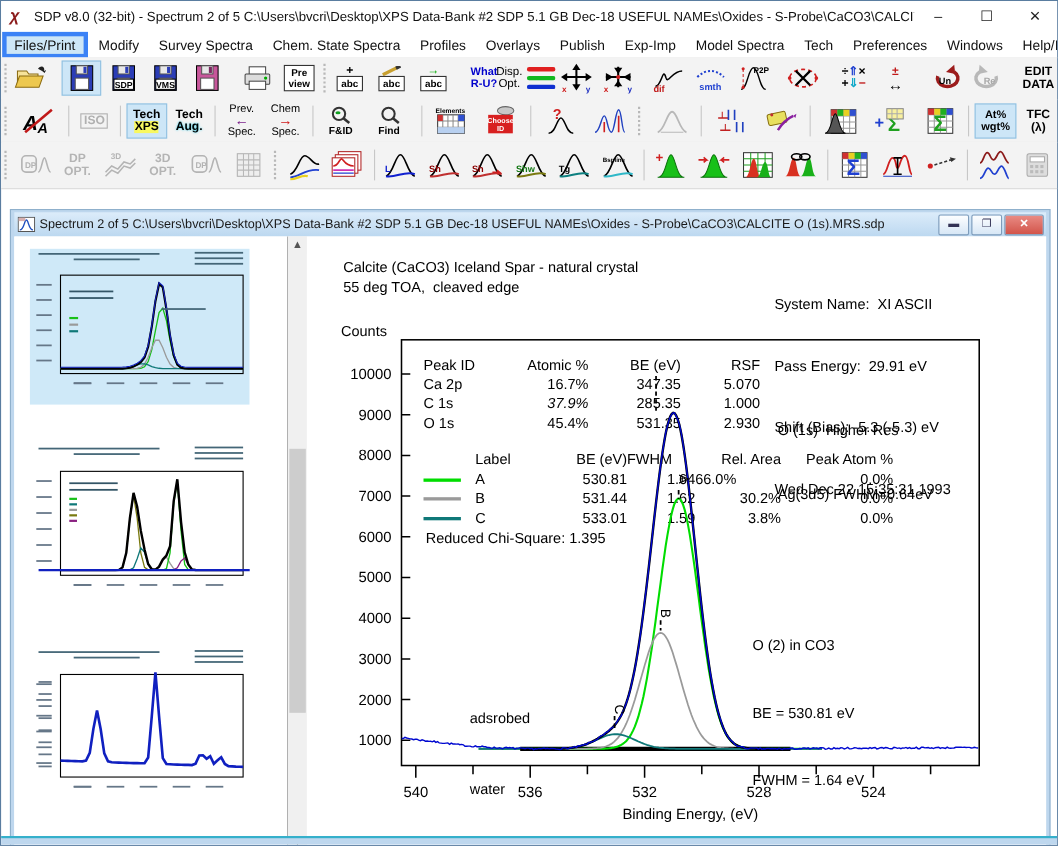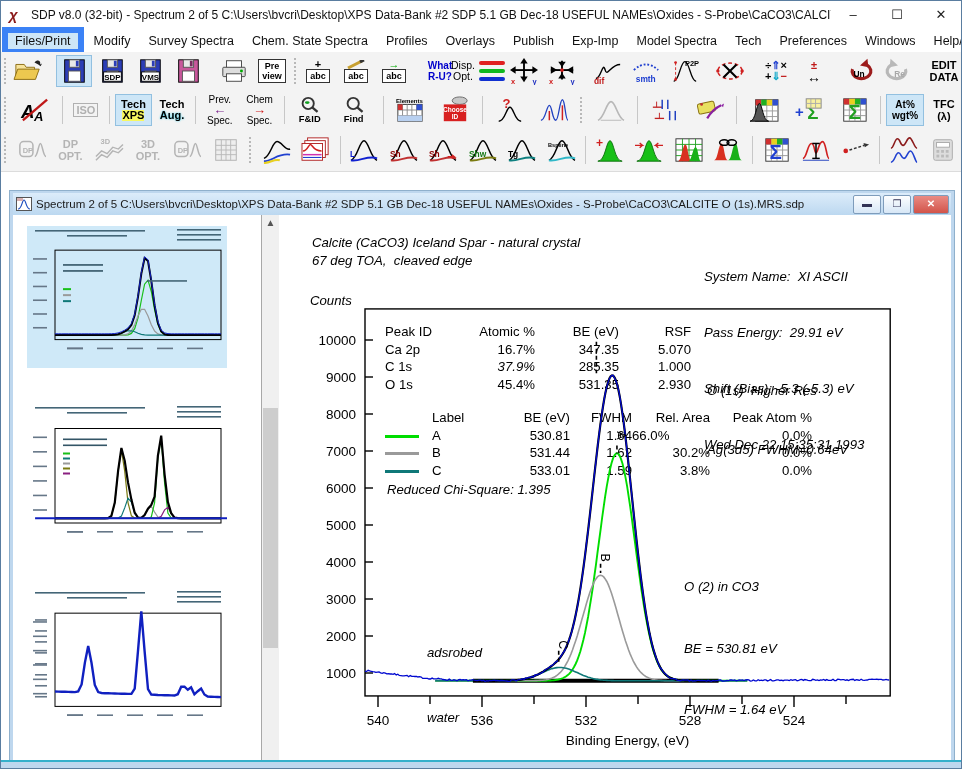--- a/index.html
+++ b/index.html
@@ -6,21 +6,21 @@
   #app{position:relative;width:962px;height:769px;background:#fff;font-family:"Liberation Sans",sans-serif;
        overflow:hidden;border:1px solid #5a7da0;box-sizing:border-box;}
   
   #titlebar{position:absolute;left:0;top:0;width:962px;height:28px;background:#fff;display:flex;align-items:center;}
   #app-icon{width:16px;height:16px;margin:0 6px 0 8px;color:#8b1a1a;font-weight:bold;font-style:italic;font-size:15px;line-height:16px;}
   #win-title{font-size:12px;color:#111;white-space:nowrap;overflow:hidden;flex:1;}
   .wbtn{width:44px;height:26px;text-align:center;line-height:26px;font-size:13px;color:#222;}
   
   #menubar{position:absolute;left:0;top:28px;width:962px;height:23px;background:#fff;display:flex;align-items:center;font-size:12.5px;border-bottom:1px solid #e8e8e8;}
   .menu-item{padding:2px 8px;margin:0 1px;white-space:nowrap;color:#111;}
-  .menu-item.active{background:#cde6f7;border:6px solid #3b82f6;padding:1px 7px;}
+  .menu-item.active{background:#cde6f7;border:4px solid #3b82f6;padding:1px 7px;}
   
   .toolbar{position:absolute;left:0;width:962px;background:#f3f3f3;display:flex;align-items:center;border-bottom:1px solid #dcdcdc;}
   #tb1{top:51px;height:38px;} #tb2{top:89px;height:39px;} #tb3{top:128px;height:42px;}
   .tb{display:inline-flex;flex-direction:column;align-items:center;justify-content:center;min-width:36px;height:32px;
       margin:0 1px;background:transparent;border:1px solid transparent;font-family:"Liberation Sans",sans-serif;}
   .tb.sel{background:#cde6f7;border:1px solid #92c0e0;}
   .tsep{width:1px;height:28px;background:#c7c7c7;margin:0 4px;}
   .tgrip{width:4px;height:26px;border-left:2px dotted #b8b8b8;margin:0 3px;}
   .tb .ttxt{font-size:10px;line-height:11px;font-weight:bold;text-align:center;white-space:nowrap;}
   .boxtxt{border:1px solid #333;background:#fff;font-size:9px;line-height:10px;font-weight:bold;padding:1px 3px;text-align:center;}
@@ -34,21 +34,21 @@
   .cbtn.close{background:linear-gradient(#e98b84,#d2544a);color:#fff;font-weight:bold;width:34px;}
   #content{position:absolute;left:3px;top:24px;right:3px;bottom:6px;background:#fff;}
   
   #sidebar{position:absolute;left:0;top:0;width:248px;bottom:0;background:#fff;border-right:1px solid #a8a8a8;}
   .thumb{position:absolute;left:14px;width:200px;}
   #scrollbar{position:absolute;left:249px;top:0;width:17px;bottom:0;background:#f0f0f0;}
   .sb-arrow{position:absolute;left:0;width:17px;height:16px;color:#555;font-size:10px;text-align:center;line-height:16px;background:#f0f0f0;}
   #sb-thumb{position:absolute;left:1px;width:15px;background:#cdcdcd;}
   
   #chartpanel{position:absolute;left:266px;top:0;right:0;bottom:0;background:#fff;overflow:hidden;}
-  .ctext{position:absolute;font-size:13.2px;color:#000;white-space:pre;z-index:1;font-style:italic;}
+  .ctext{position:absolute;font-size:13.2px;color:#000;white-space:pre;z-index:1;}
   #chart-svg{position:absolute;left:0;top:0;z-index:2;pointer-events:none;}
   .tbl{position:absolute;z-index:1;font-size:13.2px;color:#000;}
   .tbl .r{display:flex;height:17.6px;align-items:baseline;}
   .tbl .c{white-space:pre;}
   
   #bottom-strip{position:absolute;left:0;bottom:0;width:962px;height:6px;background:#bed7ee;border-top:2px solid #35b0cb;}
 </style>
 </head>
 <body>
 
@@ -696,21 +696,21 @@
               <rect x="8" y="107.94588235294118" width="12" height="1.6" fill="#678"></rect>
             </svg></div>
         </div>
       <div id="scrollbar">
         <div class="sb-arrow" style="top:0">▲</div>
         <div id="sb-thumb" style="top:193px;height:240px"></div>
         <div class="sb-arrow" style="bottom:0">▼</div>
       </div>
       <div id="chartpanel">
         <div class="ctext" style="left:33px;top:20px">Calcite (CaCO3) Iceland Spar - natural crystal</div>
-        <div class="ctext" style="left:33px;top:38px">67 deg TOA,  cleaved edge</div>
+        <div class="ctext" style="left:33px;top:38px">55 deg TOA,  cleaved edge</div>
         <div class="ctext" style="left:31px;top:78px">Counts</div>
         <div class="ctext" style="left:425px;top:16px;line-height:18.6px">
           <div>System Name:  XI ASCII</div>
           <div>Pass Energy:  29.91 eV</div>
           <div>Shift (Bias): -5.3 (-5.3) eV</div>
           <div>Wed Dec 22 15:35:31 1993</div>
         </div>
         <div id="peak-table" class="tbl" style="left:106px;top:109px">
             <div class="r">
               <span class="c" style="width: 62px; text-align: left;">Peak ID</span>
@@ -739,21 +739,21 @@
           </div>
         <div class="ctext" style="left:428px;top:127px;line-height:19.5px">
           <div>O (1s)  Higher Res</div>
           <div>Ag(3d5) FWHM=0.64eV</div>
         </div>
         <div id="fit-table" class="tbl" style="left:106px;top:195px">
             <div class="r">
               <span class="c" style="width: 47px; text-align: left;"></span>
               <span class="c" style="width: 52px; text-align: left;">Label</span>
               <span class="c" style="width: 86px; text-align: right;">BE (eV)</span>
-              <span class="c" style="width: 62px; text-align: right;">FWHM</span>
+              <span class="c" style="width: 62px; ">FWHM</span>
               <span class="c" style="width: 78px; text-align: right;">Rel. Area</span>
               <span class="c" style="width: 102px; text-align: right;">Peak Atom %</span>
             </div>
             <div class="r">
               <span class="c" style="width: 47px; text-align: left;"><span style="display: inline-block; width: 34px; height: 3px; background: rgb(0, 221, 0); vertical-align: middle;"></span></span>
               <span class="c" style="width: 52px; text-align: left;">A</span>
               <span class="c" style="width: 86px; text-align: right;">530.81</span>
               <span class="c" style="width: 62px; text-align: right;">1.64</span>
               <span class="c" style="width: 78px; text-align: left;">66.0%</span>
               <span class="c" style="width: 102px; text-align: right;">0.0%</span>

